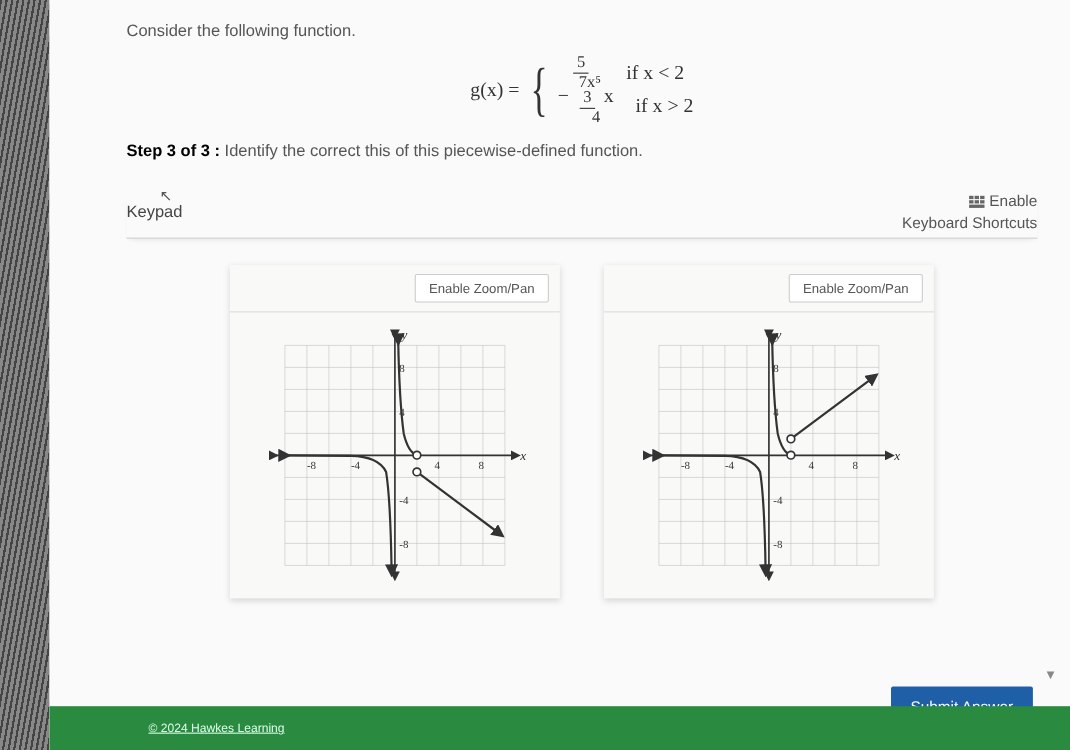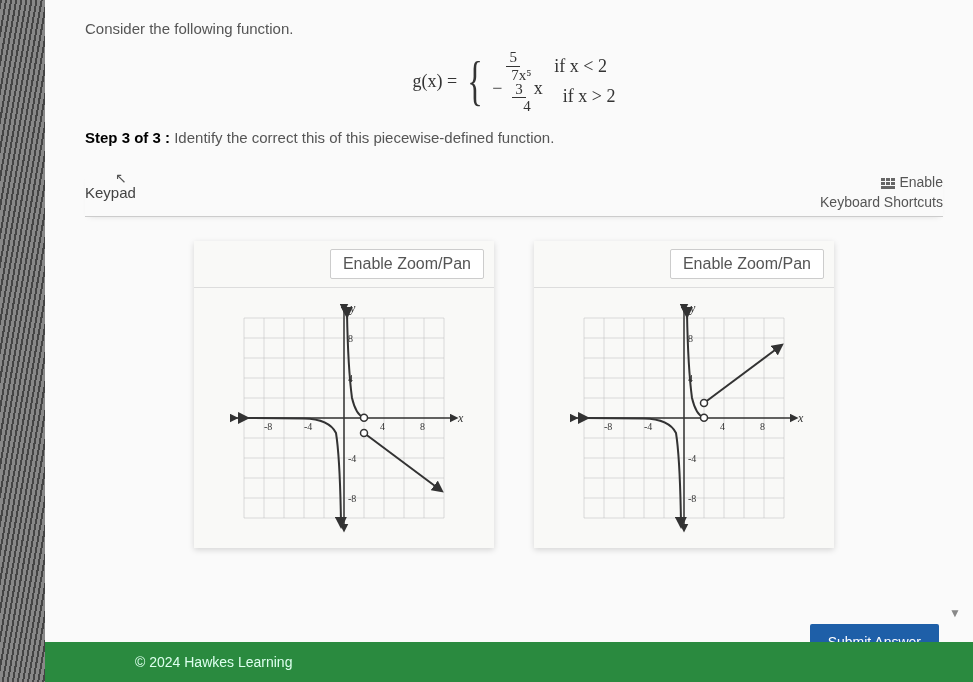--- a/index.html
+++ b/index.html
@@ -15,21 +15,21 @@
     position: absolute;
     left: 0; top: 0;
     width: 45px; height: 100%;
     background: repeating-linear-gradient(100deg, #444 0px, #444 2px, #888 2px, #888 5px);
   }
   .page {
     position: absolute;
     left: 45px; top: 0;
     right: 0; bottom: 0;
     background: #fafafa;
-    padding: 20px 30px 0 40px;
+    padding: 20px 30px 0 70px;
   }
   .prompt { color: #555; font-size: 15px; margin-bottom: 14px; }
   .formula-row {
     text-align: center;
     font-family: 'Times New Roman', serif;
     font-size: 18px;
     color: #333;
     margin-bottom: 18px;
   }
   .formula-row .gx { display:inline-block; vertical-align:middle; }
@@ -76,38 +76,38 @@
     box-shadow: 0 2px 6px rgba(0,0,0,0.15);
     padding-bottom:10px;
   }
   .graph-head {
     border-bottom:1px solid #ddd;
     padding:8px 10px;
     text-align:right;
   }
   .zoom-btn {
     background:#fff; border:1px solid #ccc; color:#555;
-    font-size:16px; padding:5px 12px; cursor:pointer;
+    font-size:12px; padding:5px 12px; cursor:pointer;
     border-radius:2px;
   }
   .graph-svg { display:block; margin:10px auto 0; }
   .grid line { stroke:#bbb; stroke-width:0.5; }
   .axis line { stroke:#333; stroke-width:1.5; }
   .tick text { font-size:10px; fill:#333; font-family:serif; }
   .curve { stroke:#333; stroke-width:2; fill:none; }
   .open-pt { fill:#fff; stroke:#333; stroke-width:1.5; }
   .axis-label { font-family:serif; font-style:italic; font-size:12px; fill:#333; }
   .arrowhead { fill:#333; }
   .footer-bar {
     position:absolute; left:45px; right:0; bottom:0; height:40px;
     background:#2a8a3f;
     display:flex; align-items:center; justify-content:space-between;
     padding:0 30px 0 90px;
   }
-  .copyright { color:#dfe; font-size:14px; }
+  .copyright { color:#dfe; font-size:11px;text-decoration:underline; }
   .submit-btn {
     position:absolute; right:34px; bottom:22px;
     background:#1e5fa8; color:#fff; border:none;
     padding:10px 18px; font-size:14px; cursor:pointer;
     border-radius:2px;
   }
   .scroll-caret {
     position:absolute; right:12px; bottom:62px;
     color:#888; font-size:12px;
   }

